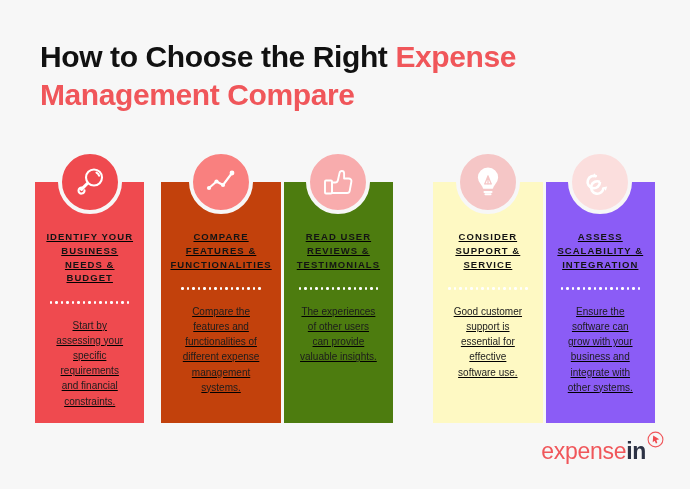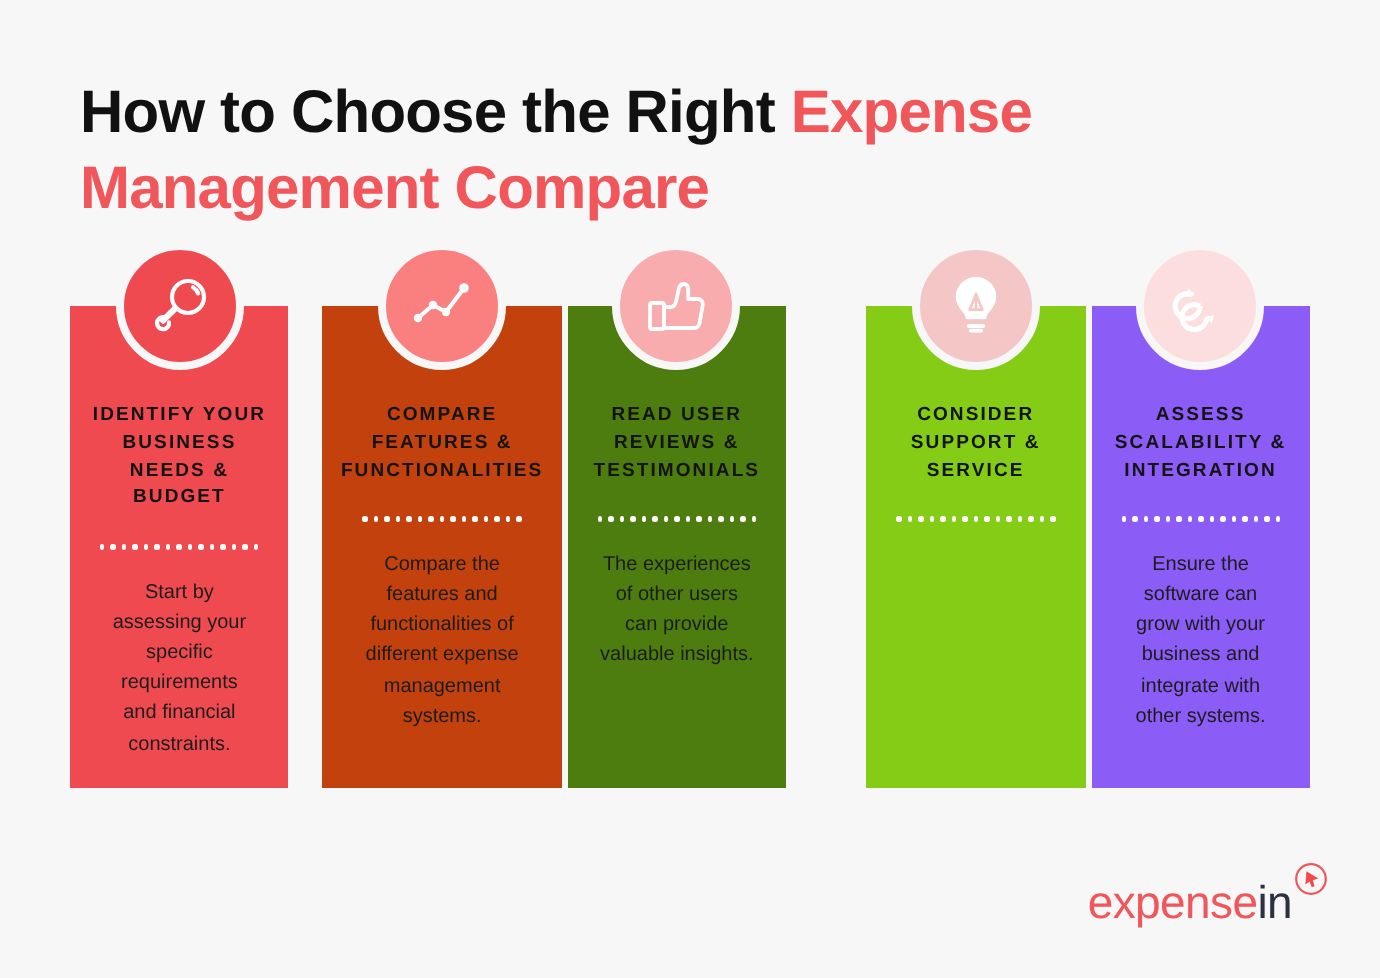--- a/index.html
+++ b/index.html
@@ -28,26 +28,27 @@
     line-height: 1.28;
     letter-spacing: -0.4px;
     color: #111111;
     white-space: nowrap;
   }
   .title-accent { color: #f0565a; }
 
   
   .columns {
     position: absolute;
-    top: 153px;
+    top: 182px;
     left: 35px;
     width: 620px;
     height: 241px;
     display: flex;
     gap: 3px;
+    text-decoration: underline;
   }
   .col {
     position: relative;
     flex: 1 1 0;
     height: 241px;
     padding: 44px 9px 10px 9px;
     display: flex;
     flex-direction: column;
     align-items: center;
   }
@@ -108,21 +109,21 @@
     display: flex;
     align-items: flex-start;
   }
   .logo-text {
     font-size: 23px;
     line-height: 1;
     letter-spacing: -0.3px;
     font-weight: 400;
   }
   .logo-expense { color: #f0565a; }
-  .logo-in { color: #2c3244; font-weight: 400; }
+  .logo-in { color: #2c3244; font-weight: 700; }
   .logo-badge {
     margin-left: 1px;
     margin-top: -9px;
   }
 </style>
 </head>
 <body style="background: rgb(247, 247, 247);">
 
 <div class="canvas">
 
@@ -235,21 +236,21 @@
           <i></i>
           <i></i>
           <i></i>
       </div>
       <div class="col-body">The experiences
 of other users
 can provide
 valuable insights.</div>
     </div>
 
-    <div class="col" style="background: #84cc16; margin-left: 37px;">
+    <div class="col" style="background: #fef9c3; margin-left: 37px;">
       <div class="icon-wrap" style="background: rgb(245, 198, 198);">
         <svg width="34" height="34" viewBox="0 0 34 34" fill="none" stroke="#ffffff" stroke-width="1.9" stroke-linecap="round" stroke-linejoin="round">
           <path d="M17 3.5 c-5.2 0-9.2 4-9.2 8.9 0 3.3 1.8 5.4 3.3 7.1 1 1.1 1.6 2 1.6 3.2 h8.6 c0-1.2 0.6-2.1 1.6-3.2 1.5-1.7 3.3-3.8 3.3-7.1 0-4.9-4-8.9-9.2-8.9 z" fill="#ffffff" stroke="#ffffff"></path>
           <path d="M12.9 24.7 h8.2" stroke="#f5c6c6" stroke-width="1.6"></path>
           <path d="M13.4 27 h7.2" stroke="#ffffff"></path>
           <path d="M14.4 29.3 h5.2" stroke="#ffffff"></path>
           <path d="M17 11 l-3.1 7.8 M17 11 l3.1 7.8 M17 11 v7.8" stroke="#f5c6c6" stroke-width="1.3"></path>
           <path d="M13.9 18.8 h6.2" stroke="#f5c6c6" stroke-width="1.3"></path>
         </svg>
       </div>
@@ -266,20 +267,25 @@
           <i></i>
           <i></i>
           <i></i>
           <i></i>
           <i></i>
           <i></i>
           <i></i>
           <i></i>
           <i></i>
       </div>
+      <div class="col-body">Good customer
+support is
+essential for
+effective
+software use.</div>
     </div>
 
     <div class="col" style="background: #8b5cf6;">
       <div class="icon-wrap" style="background: rgb(251, 222, 221);">
         <svg width="36" height="30" viewBox="0 0 36 30" fill="none" stroke="#ffffff" stroke-width="2.6" stroke-linecap="butt">
           <path d="M18 15 a6.2 6.2 0 1 1 -3.4 -5.5"></path>
           <path d="M12.2 6.3 l2.9 3.4 -4.3 0.7 z" fill="#ffffff" stroke="none"></path>
           <path d="M18 15 a6.2 6.2 0 1 0 3.4 5.5"></path>
           <path d="M23.8 23.7 l-2.9 -3.4 4.3 -0.7 z" fill="#ffffff" stroke="none"></path>
         </svg>

